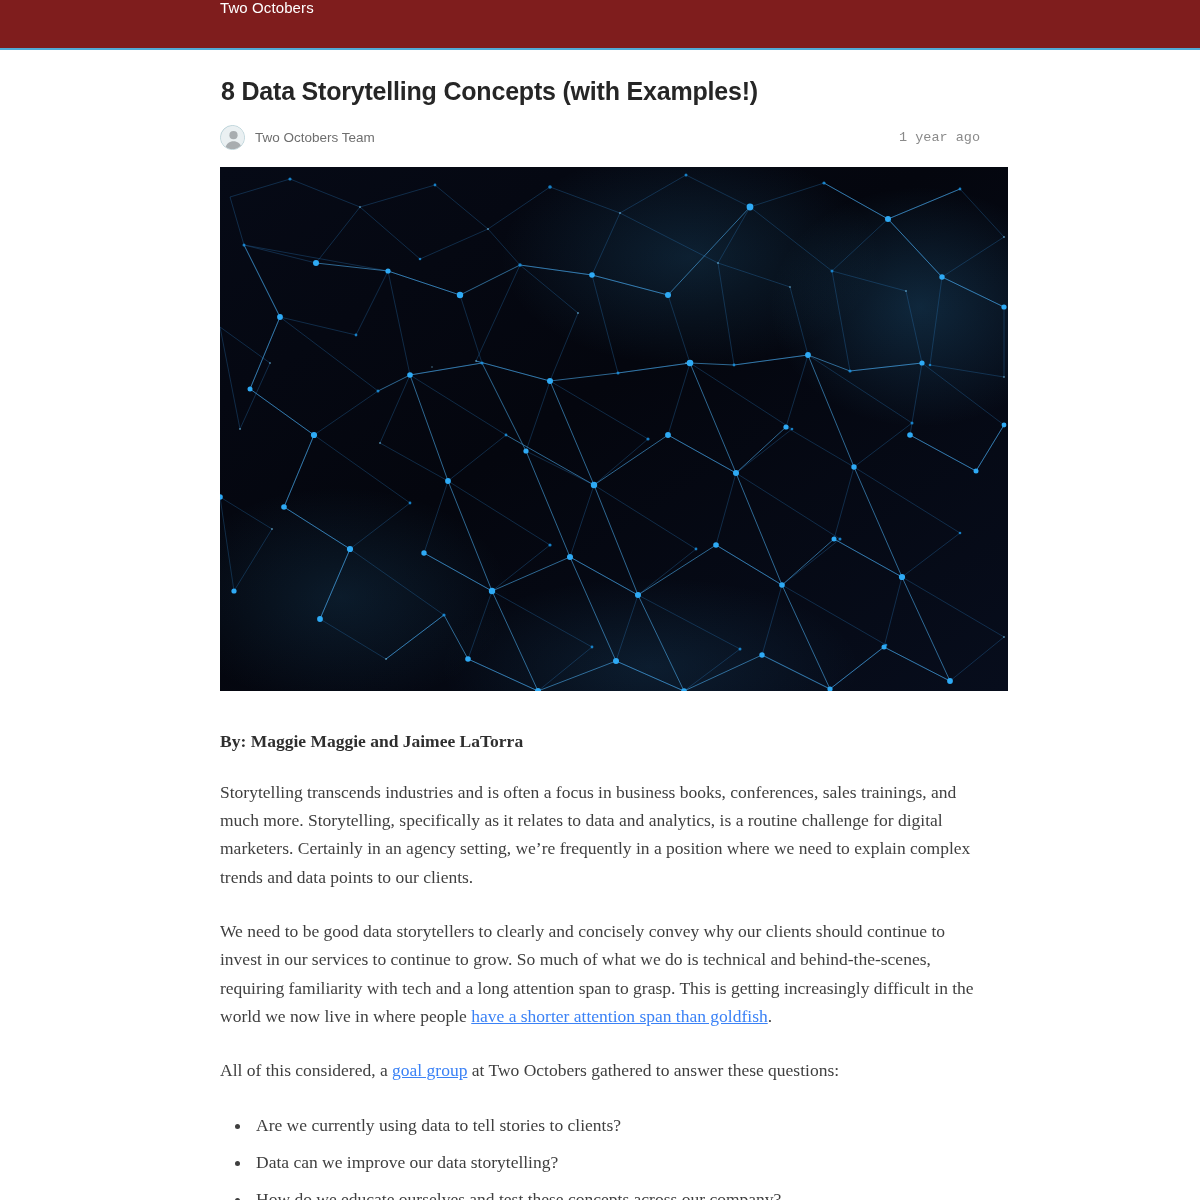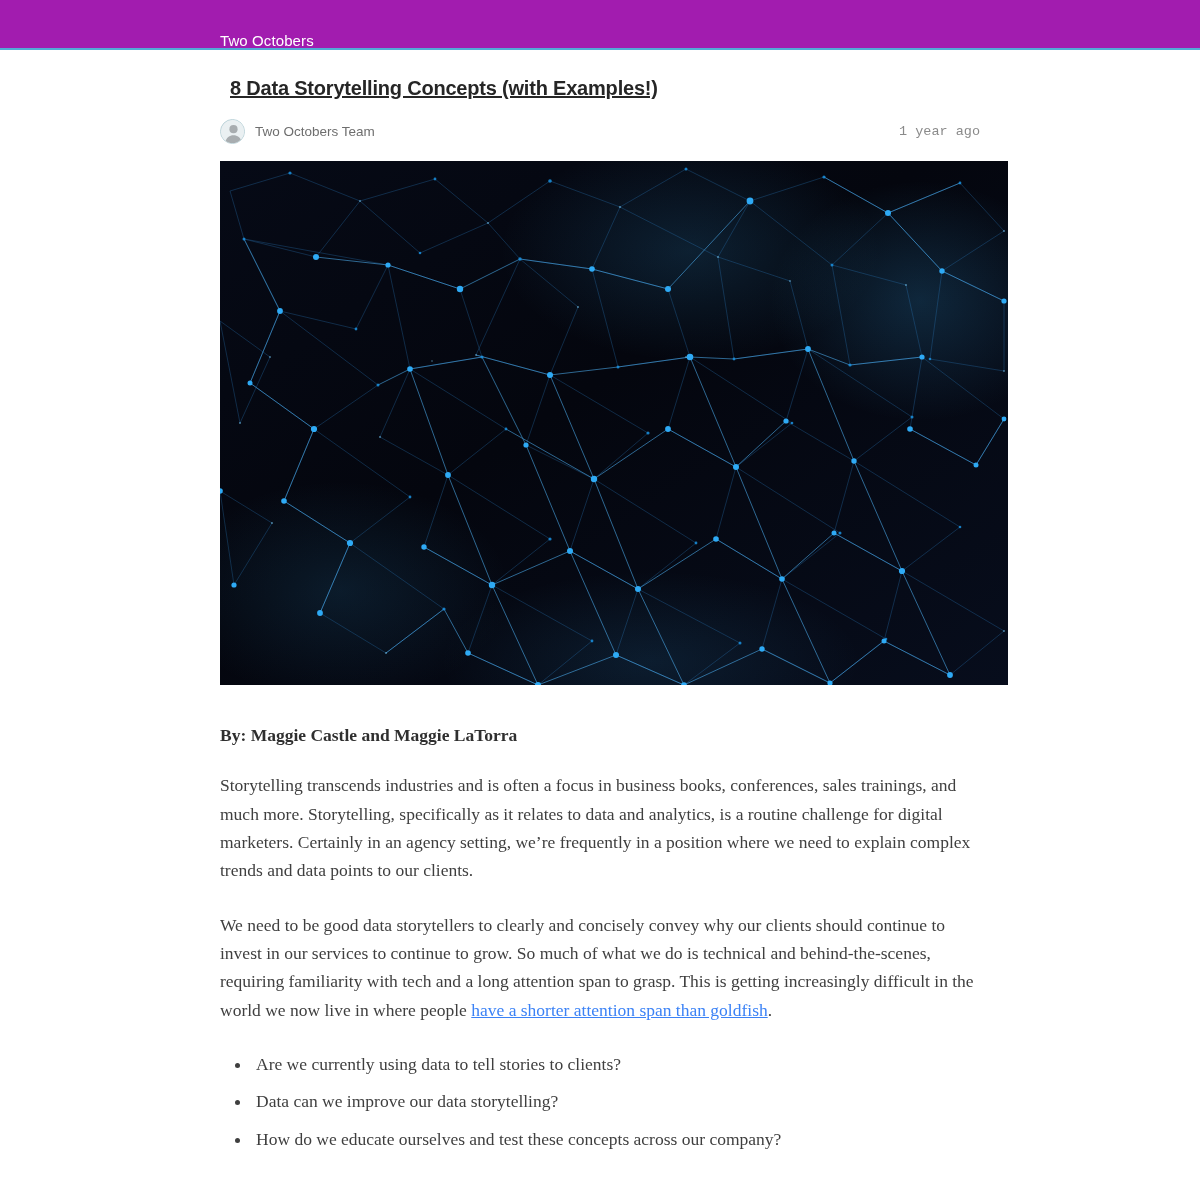--- a/index.html
+++ b/index.html
@@ -12,24 +12,24 @@
   body {
     width: 1200px;
     min-height: 1200px;
     font-family: "Liberation Sans", sans-serif;
     -webkit-font-smoothing: antialiased;
   }
 
   
   .site-header {
     height: 50px;
-    background: #a21caf;
+    background: #7f1d1d;
     border-bottom: 2px solid #51abd6;
     display: flex;
-    align-items: flex-end;
+    align-items: flex-start;
     width: 100%;
   }
   .site-header .inner {
     width: 788px;
     margin: 0 auto;
     padding-left: 14px;
     display: flex;
     align-items: center;
   }
   .brand {
@@ -43,27 +43,26 @@
 
   
   .article {
     width: 788px;
     margin: 0 auto;
     padding: 0 14px;
   }
 
   .post-title {
     font-family: "Liberation Sans", sans-serif;
-    font-size: 20px;
+    font-size: 25px;
     font-weight: bold;
     color: #262626;
     letter-spacing: -0.2px;
-    margin: 26px 0 0 10px;
+    margin: 26px 0 0 1px;
     line-height: 1.25;
-    text-decoration: underline;
   }
 
   .post-meta {
     display: flex;
     align-items: center;
     justify-content: space-between;
     margin-top: 18px;
   }
   .byline {
     display: flex;
@@ -337,30 +336,33 @@
         <circle cx="20" cy="262" r="1"></circle>
           <circle cx="784" cy="210" r="0.9"></circle>
         <circle cx="784" cy="470" r="1"></circle>
           <circle cx="212" cy="200" r="0.8"></circle>
       </g>
     </svg>
   </div>
 
   <div class="post-body">
 
-    <p class="byline-strong">By: Maggie Castle and Maggie LaTorra</p>
+    <p class="byline-strong">By: Maggie Maggie and Jaimee LaTorra</p>
 
     <p>
       <span>Storytelling transcends industries and is often a focus in business books, conferences, sales trainings, and much more.</span><span> Storytelling, specifically as it relates to data and analytics, is a routine challenge for digital marketers. Certainly in an agency setting, we’re frequently in a position where we need to explain complex trends and data points to our clients.</span>
     </p>
 
     <p>
       <span>We need to be good data storytellers to clearly and concisely convey why our clients should continue to invest in our services to continue to grow.  So much of what we do is technical and behind-the-scenes, requiring familiarity with tech and a long attention span to grasp. This is getting increasingly difficult in the world we now live in where people </span><a href="#">have a shorter attention span than goldfish</a><span>.</span>
     </p>
 
+    <p>
+      <span>All of this considered, a </span><a href="#">goal group</a><span> at Two Octobers gathered to answer these questions:</span>
+    </p>
 
     <ul>
       <li>Are we currently using data to tell stories to clients?</li>
       <li>Data can we improve our data storytelling?</li>
       <li>How do we educate ourselves and test these concepts across our company?</li>
 
     </ul>
 
   </div>
 </div>

